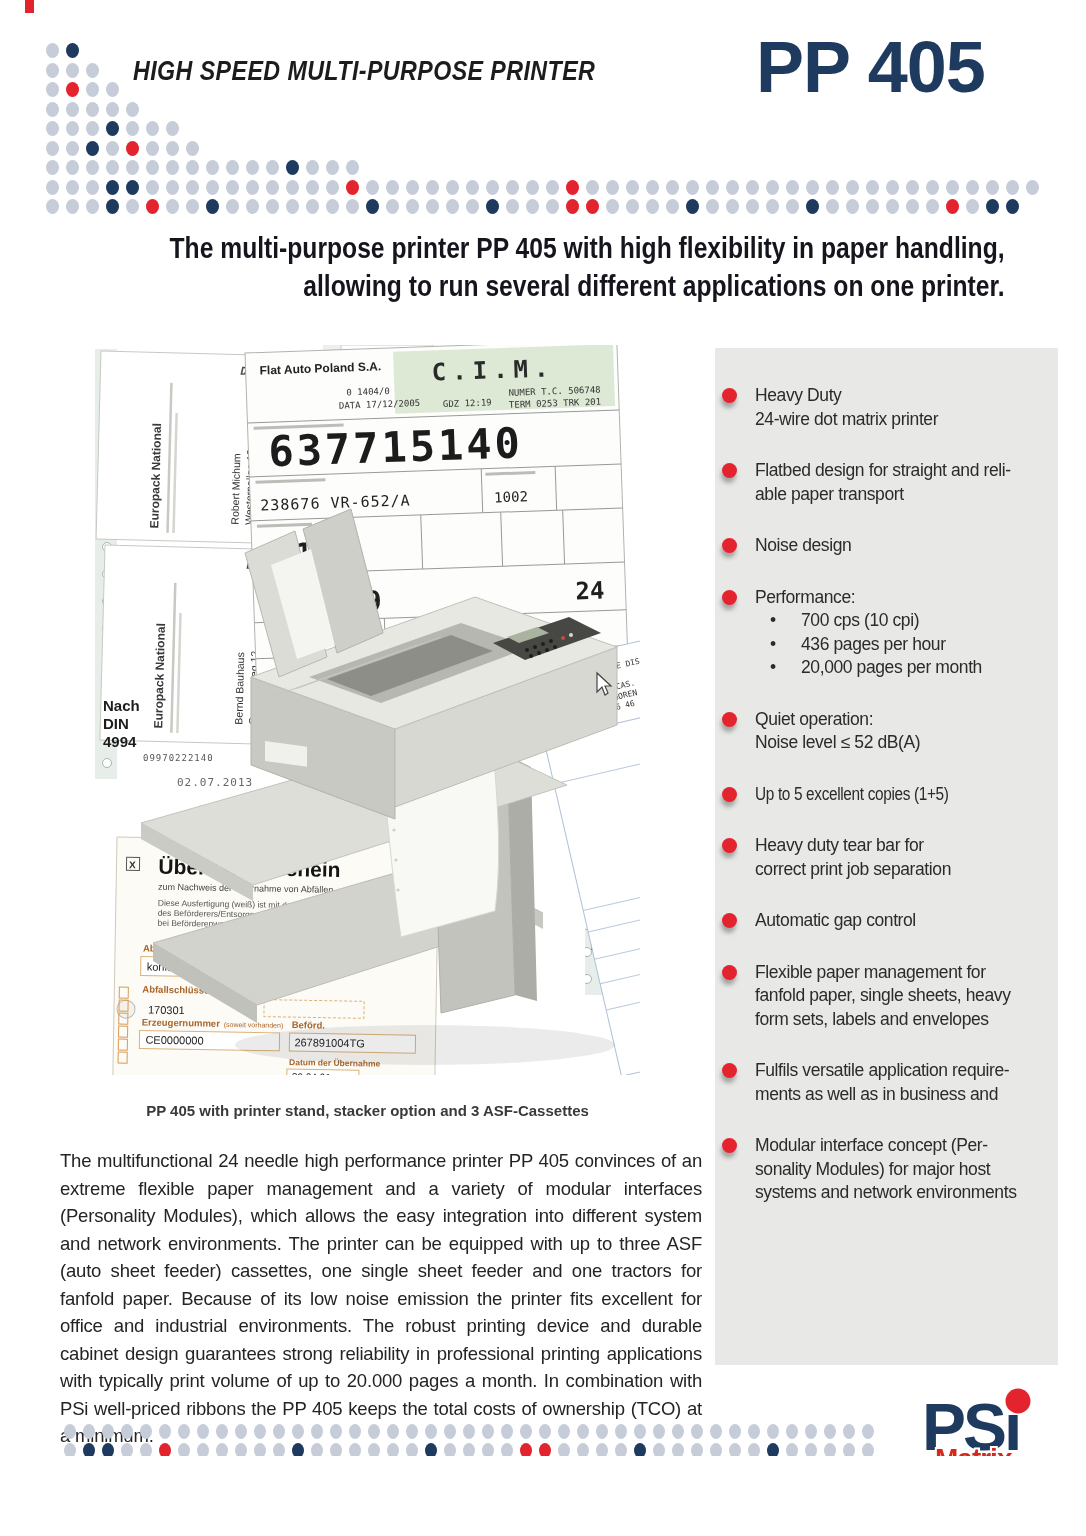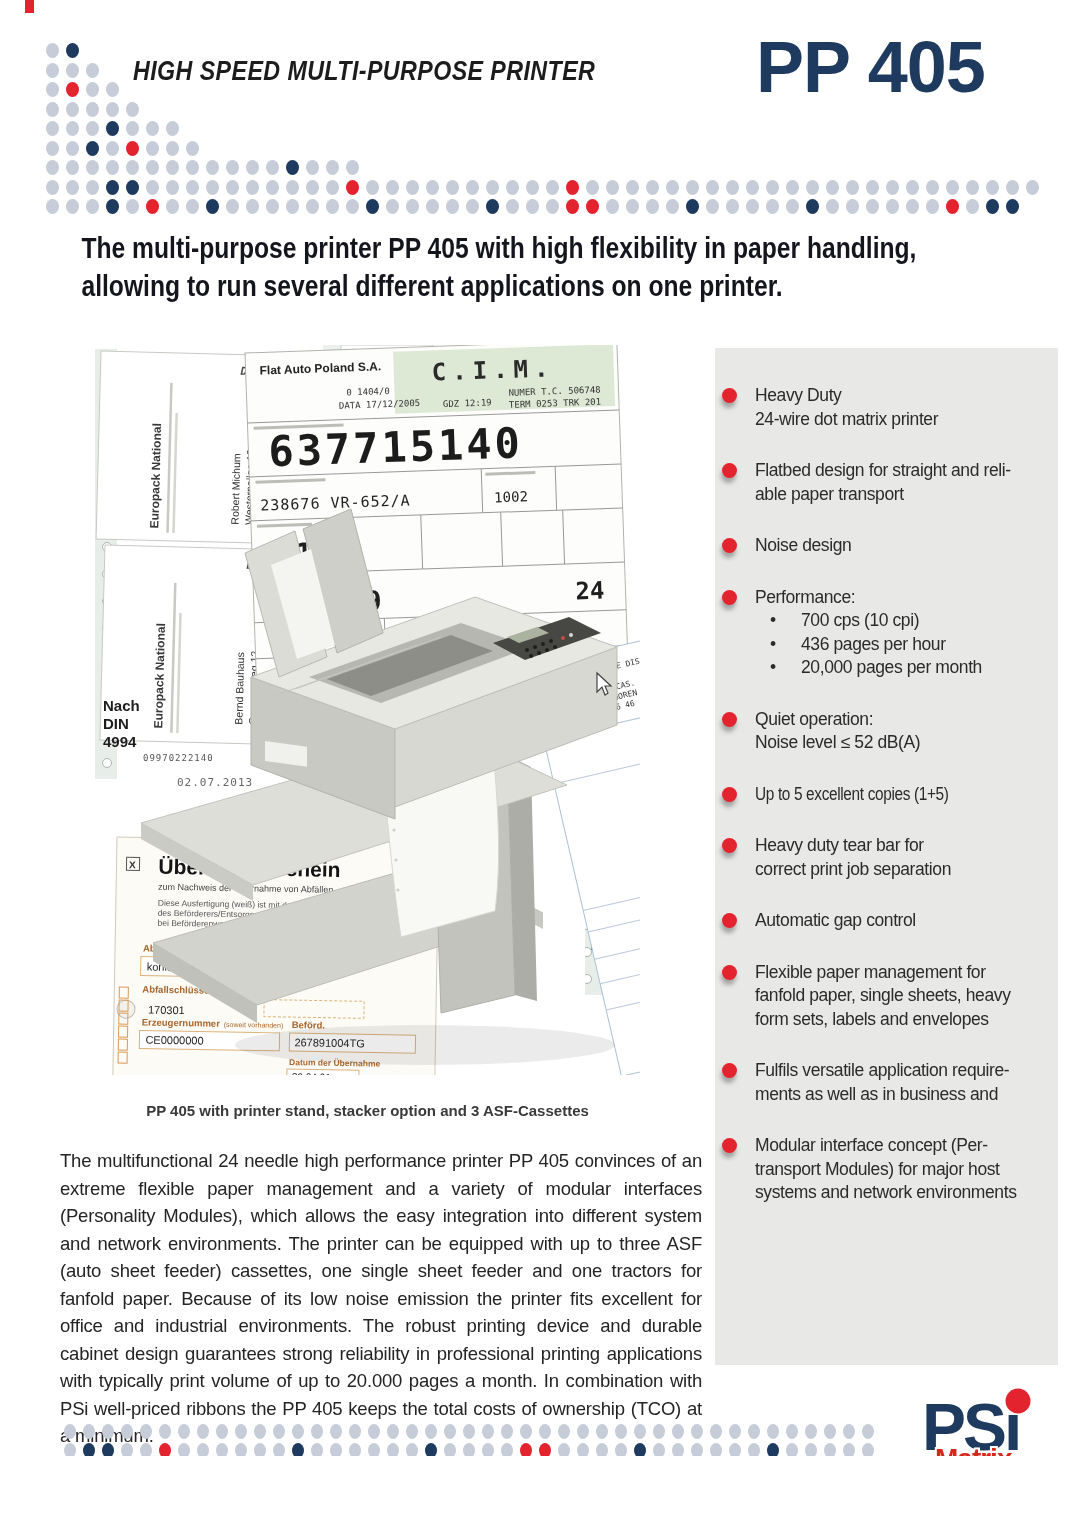--- a/index.html
+++ b/index.html
@@ -12,21 +12,21 @@
   .dot-row{height:15px;margin-bottom:4.5px;white-space:nowrap;}
   .dot{display:inline-block;width:13px;height:15px;border-radius:50%;margin-right:7px;background:var(--dotgray);}
   .dot.n{background:var(--navy);} .dot.r{background:var(--red);}
   .dots-bottom{position:absolute;left:64px;top:1424px;}
   .dots-bottom .dot{width:12px;height:15px;margin-right:7px;}
   .dots-bottom .dot-row{margin-bottom:4px;}
   
   .tagline{position:absolute;left:133px;top:56px;font-size:27px;font-style:italic;font-weight:700;
            color:#1c1c1c;transform:scaleX(.86);transform-origin:left center;white-space:nowrap;letter-spacing:.5px;}
   .product-name{position:absolute;left:756px;top:26px;font-size:72px;font-weight:700;color:var(--navy);letter-spacing:-1px;}
-  .headline{position:absolute;left:0;top:229px;width:1086px;text-align:left;color:#15151e;font-weight:700;}
+  .headline{position:absolute;left:0;top:229px;width:1086px;text-align:right;color:#15151e;font-weight:700;}
   .headline .hl{font-size:29px;line-height:38px;white-space:nowrap;transform:scaleX(.85);transform-origin:center;}
   
   .photo{position:absolute;left:95px;top:345px;width:545px;height:730px;}
   .caption{position:absolute;left:95px;top:1102px;width:545px;text-align:center;font-size:15px;color:#3a3a3a;font-weight:bold;}
   
   .sidebar{position:absolute;left:715px;top:348px;width:343px;height:1017px;background:var(--panel);
            box-sizing:border-box;padding:36px 23px 0 40px;}
   .feature{position:relative;margin-bottom:28px;font-size:17.5px;letter-spacing:-0.4px;color:#2b2b2b;line-height:23.5px;}
   .feature .bullet{position:absolute;left:-33px;top:4px;width:15px;height:15px;border-radius:50%;background:var(--red);
                    box-shadow:-1px 5px 4px rgba(110,110,110,.55);}
@@ -350,21 +350,21 @@
         <div class="fline">form sets, labels and envelopes</div>
       </div>
       <div class="feature">
         <span class="bullet"></span>
         <div class="fline">Fulfils versatile application require-</div>
         <div class="fline">ments as well as in business and</div>
       </div>
       <div class="feature">
         <span class="bullet"></span>
         <div class="fline">Modular interface concept (Per-</div>
-        <div class="fline">transport Modules) for major host</div>
+        <div class="fline">sonality Modules) for major host</div>
         <div class="fline">systems and network environments</div>
       </div>
     </div>
 
   <div class="body-text">The multifunctional 24 needle high performance printer PP 405 convinces of an extreme flexible paper management and a variety of modular interfaces (Personality Modules), which allows the easy integration into different system and network environments. The printer can be equipped with up to three ASF (auto sheet feeder) cassettes, one single sheet feeder and one tractors for fanfold paper. Because of its low noise emission the printer fits excellent for office and industrial environments. The robust printing device and durable cabinet design guarantees strong reliability in professional printing applications with typically print volume of up to 20.000 pages a month. In combination with PSi well-priced ribbons the PP 405 keeps the total costs of ownership (TCO) at a minimum.</div>
 
   <div class="dots-bottom" id="dots-bottom">
       <div class="dot-row"><span class="dot g"></span><span class="dot g"></span><span class="dot g"></span><span class="dot g"></span><span class="dot g"></span><span class="dot g"></span><span class="dot g"></span><span class="dot g"></span><span class="dot g"></span><span class="dot g"></span><span class="dot g"></span><span class="dot g"></span><span class="dot g"></span><span class="dot g"></span><span class="dot g"></span><span class="dot g"></span><span class="dot g"></span><span class="dot g"></span><span class="dot g"></span><span class="dot g"></span><span class="dot g"></span><span class="dot g"></span><span class="dot g"></span><span class="dot g"></span><span class="dot g"></span><span class="dot g"></span><span class="dot g"></span><span class="dot g"></span><span class="dot g"></span><span class="dot g"></span><span class="dot g"></span><span class="dot g"></span><span class="dot g"></span><span class="dot g"></span><span class="dot g"></span><span class="dot g"></span><span class="dot g"></span><span class="dot g"></span><span class="dot g"></span><span class="dot g"></span><span class="dot g"></span><span class="dot g"></span><span class="dot g"></span></div>
       <div class="dot-row"><span class="dot g"></span><span class="dot n"></span><span class="dot n"></span><span class="dot g"></span><span class="dot g"></span><span class="dot r"></span><span class="dot g"></span><span class="dot g"></span><span class="dot g"></span><span class="dot g"></span><span class="dot g"></span><span class="dot g"></span><span class="dot n"></span><span class="dot g"></span><span class="dot g"></span><span class="dot g"></span><span class="dot g"></span><span class="dot g"></span><span class="dot g"></span><span class="dot n"></span><span class="dot g"></span><span class="dot g"></span><span class="dot g"></span><span class="dot g"></span><span class="dot r"></span><span class="dot r"></span><span class="dot g"></span><span class="dot g"></span><span class="dot g"></span><span class="dot g"></span><span class="dot n"></span><span class="dot g"></span><span class="dot g"></span><span class="dot g"></span><span class="dot g"></span><span class="dot g"></span><span class="dot g"></span><span class="dot n"></span><span class="dot g"></span><span class="dot g"></span><span class="dot g"></span><span class="dot g"></span><span class="dot g"></span></div>
     </div>

